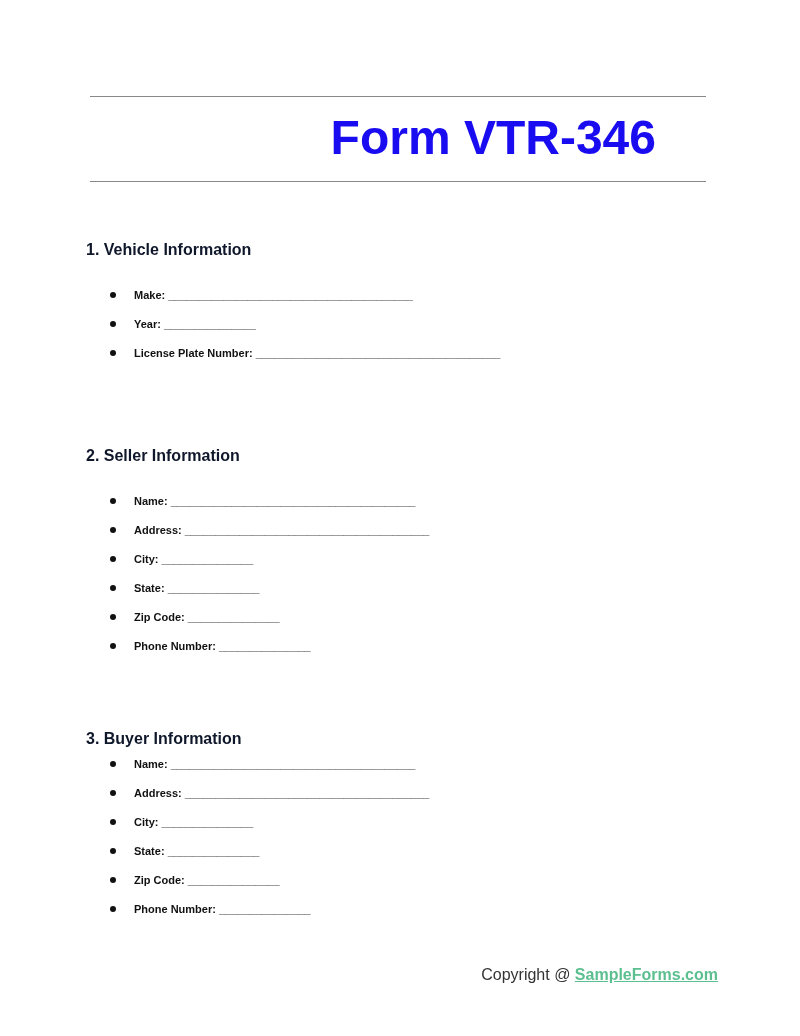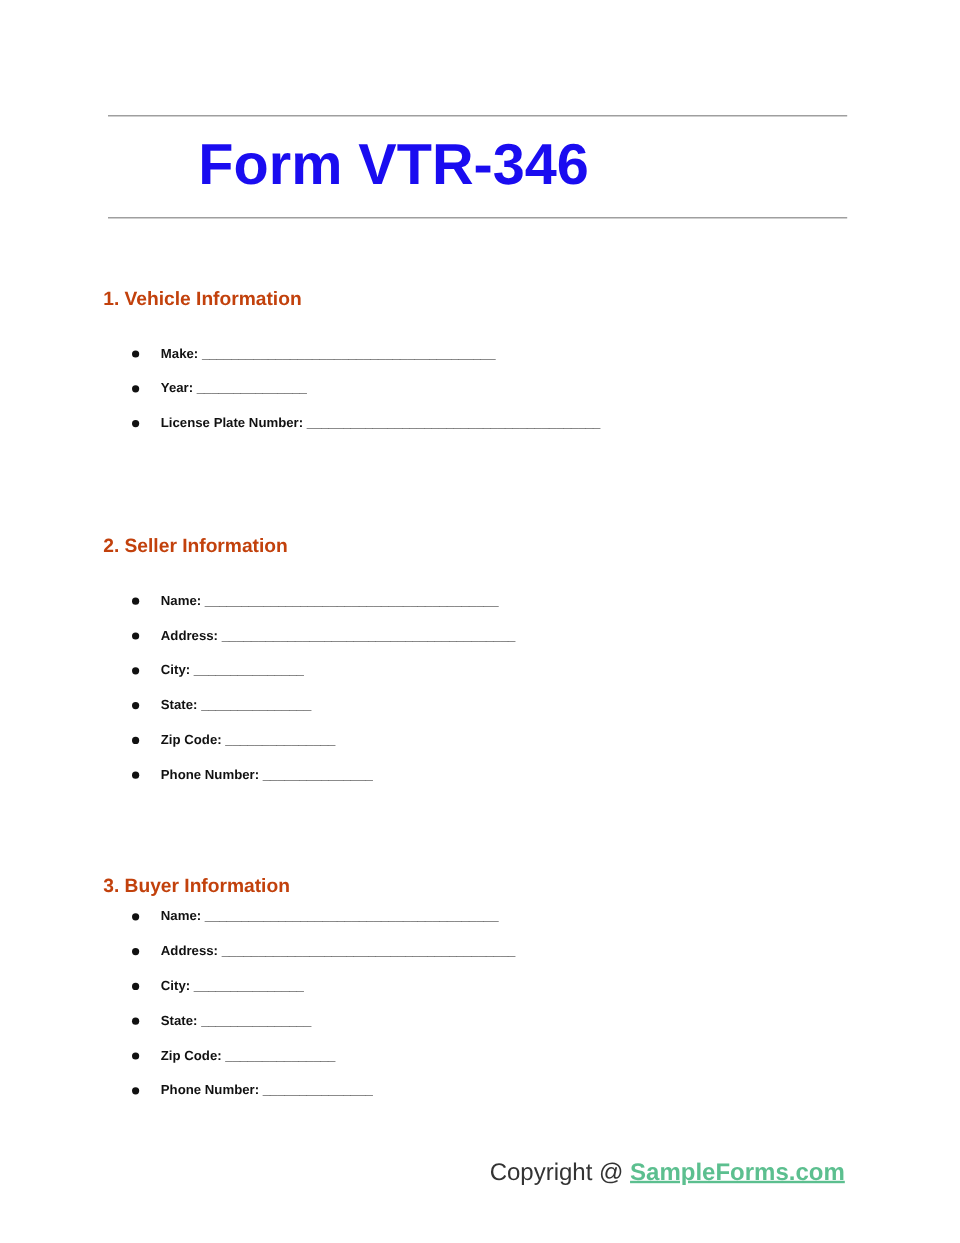--- a/index.html
+++ b/index.html
@@ -1,25 +1,25 @@
 <!DOCTYPE html>
 <html><head>
   <meta charset="utf-8">
   <style>
     html, body { margin: 0; padding: 0; background: #ffffff; }
     body { width: 800px; height: 1036px; position: relative; overflow: hidden; font-family: "Liberation Sans", sans-serif; }
     .rule { position: absolute; left: 90px; width: 616px; height: 0; border-top: 1px solid #888888; }
     .rule.top { top: 96px; }
     .rule.bottom { top: 181px; }
-    .title { position: absolute; top: 108px; left: 0; width: 656px; text-align: center; color: #1a0cf0; font-weight: bold; font-size: 48px; line-height: 60px; }
-    .section-heading { position: absolute; left: 86px; color: #c2410c; font-weight: bold; font-size: 16px; line-height: 20px; }
+    .title { position: absolute; top: 108px; left: 0; width: 656px; text-align: right; color: #1a0cf0; font-weight: bold; font-size: 48px; line-height: 60px; }
+    .section-heading { position: absolute; left: 86px; color: #0f172a; font-weight: bold; font-size: 16px; line-height: 20px; }
     ul.fields { position: absolute; left: 110px; margin: 0; padding: 0; list-style: none; }
     ul.fields li { height: 29px; line-height: 20px; font-weight: bold; font-size: 11px; color: #111111; position: relative; padding-left: 24px; white-space: nowrap; }
     ul.fields li .bullet { position: absolute; left: 0; top: 7px; width: 6px; height: 6px; border-radius: 50%; background: #111111; }
-    .footer { position: absolute; top: 966px; right: 96px; font-size: 20px; color: #333333; }
+    .footer { position: absolute; top: 966px; right: 82px; font-size: 16px; color: #333333; }
     .footer a { color: #5cbf8f; font-weight: bold; text-decoration: underline; }
   </style>
 </head>
 <body>
 
 <div class="rule top"></div>
 <div class="title">Form VTR-346</div>
 <div class="rule bottom"></div>
 
 <div class="section-heading" style="top:240px;">1. Vehicle Information</div>

